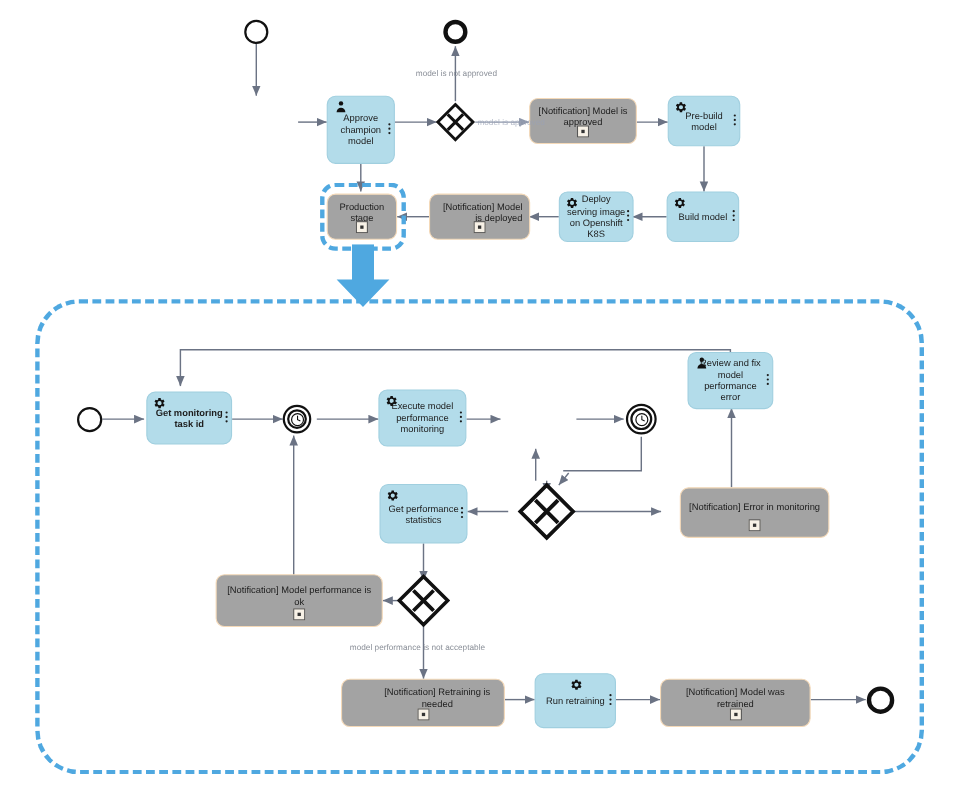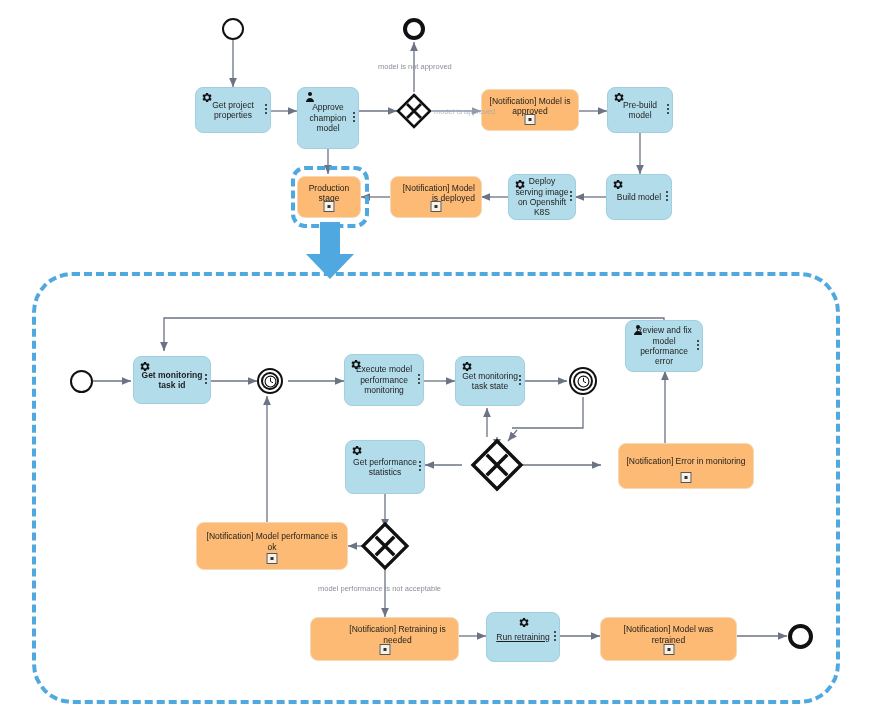--- a/index.html
+++ b/index.html
@@ -34,21 +34,21 @@
     font-size: 8.5px;
     color: #1d1d1d;
     line-height: 1.22;
     padding: 2px 6px;
   }
   .task {
     background: #b3dcea;
     border: 1px solid #a0cfdf;
   }
   .notification {
-    background: #fdba74;
+    background: #a3a3a3;
     border: 1px solid #f4d9b8;
   }
   .node .label {
     position: relative;
     z-index: 2;
     width: 100%;
     white-space: normal;
   }
   
   .gear-icon {
@@ -225,33 +225,20 @@
       <path d="M583,397 L583,428 L512,428"></path>
     </g>
     <g stroke="#6b7384" stroke-width="1.3" fill="none" marker-end="url(#arrow)">
       <path d="M164,344 L164,351"></path>
       <path d="M517,430 L508,441"></path>
     </g>
   </svg>
 
   <div class="event start-event" style="left:222px; top:18px; width:22px; height:22px;"></div>
 
-  <div class="node task" style="left:195px; top:87px; width:76px; height:46px;">
-    <span class="gear-icon">
-      <svg viewBox="0 0 24 24" width="13" height="13">
-          <path fill="#111" d="M19.4 13a7.6 7.6 0 000-2l2-1.6-2-3.4-2.4 1a7.5 7.5 0 00-1.7-1l-.4-2.5h-3.9l-.4 2.6a7.5 7.5 0 00-1.7 1l-2.4-1-2 3.3L6.6 11a7.6 7.6 0 000 2l-2 1.6 2 3.4 2.4-1c.5.4 1.1.8 1.7 1l.4 2.5h3.9l.4-2.6c.6-.2 1.2-.6 1.7-1l2.4 1 2-3.3-2.1-1.6zM13 15.5A3.5 3.5 0 1113 8.5a3.5 3.5 0 010 7z"></path>
-        </svg>
-    </span>
-    <span class="label">Get project properties</span>
-    <span class="dots">
-        <i></i>
-        <i></i>
-        <i></i>
-      </span>
-  </div>
 
   <div class="node task" style="left:297px; top:87px; width:62px; height:62px;">
     <span class="user-icon">
       <svg viewBox="0 0 24 24" width="12" height="14">
           <circle cx="12" cy="6" r="4" fill="#111"></circle>
           <path fill="#111" d="M4 22c0-4.4 3.6-8 8-8s8 3.6 8 8z"></path>
         </svg>
     </span>
     <span class="label">Approve champion model</span>
     <span class="dots">
@@ -378,33 +365,20 @@
         </svg>
     </span>
     <span class="label">Execute model performance monitoring</span>
     <span class="dots">
         <i></i>
         <i></i>
         <i></i>
       </span>
   </div>
 
-  <div class="node task" style="left:455px; top:356px; width:70px; height:50px;">
-    <span class="gear-icon">
-      <svg viewBox="0 0 24 24" width="13" height="13">
-          <path fill="#111" d="M19.4 13a7.6 7.6 0 000-2l2-1.6-2-3.4-2.4 1a7.5 7.5 0 00-1.7-1l-.4-2.5h-3.9l-.4 2.6a7.5 7.5 0 00-1.7 1l-2.4-1-2 3.3L6.6 11a7.6 7.6 0 000 2l-2 1.6 2 3.4 2.4-1c.5.4 1.1.8 1.7 1l.4 2.5h3.9l.4-2.6c.6-.2 1.2-.6 1.7-1l2.4 1 2-3.3-2.1-1.6zM13 15.5A3.5 3.5 0 1113 8.5a3.5 3.5 0 010 7z"></path>
-        </svg>
-    </span>
-    <span class="label">Get monitoring task state</span>
-    <span class="dots">
-        <i></i>
-        <i></i>
-        <i></i>
-      </span>
-  </div>
 
   <div class="event timer-event" style="left:569px; top:367px; width:28px; height:28px;">
     <span class="inner">
       <svg class="clock" viewBox="0 0 24 24">
           <circle cx="12" cy="12" r="10" fill="none" stroke="#111" stroke-width="2"></circle>
           <path d="M12,6 L12,12 L16,14" stroke="#111" stroke-width="1.8" fill="none" stroke-linecap="round"></path>
         </svg>
     </span>
   </div>
 
@@ -467,21 +441,21 @@
 
   <div class="edge-label" style="left:318px; top:584px;">model performance is not acceptable</div>
 
   <div class="node notification" style="left:310px; top:617px; width:149px; height:44px;padding-left:32px;">
     <span class="label" style="margin-bottom:9px;">[Notification] Retraining is needed</span>
     <span class="send-marker">
         <b></b>
       </span>
   </div>
 
-  <div class="node task" style="left:486px; top:612px; width:74px; height:50px;text-decoration:underline;">
+  <div class="node task" style="left:486px; top:612px; width:74px; height:50px;">
     <span class="gear-icon" style="left:50%; margin-left:-6px;">
       <svg viewBox="0 0 24 24" width="13" height="13">
           <path fill="#111" d="M19.4 13a7.6 7.6 0 000-2l2-1.6-2-3.4-2.4 1a7.5 7.5 0 00-1.7-1l-.4-2.5h-3.9l-.4 2.6a7.5 7.5 0 00-1.7 1l-2.4-1-2 3.3L6.6 11a7.6 7.6 0 000 2l-2 1.6 2 3.4 2.4-1c.5.4 1.1.8 1.7 1l.4 2.5h3.9l.4-2.6c.6-.2 1.2-.6 1.7-1l2.4 1 2-3.3-2.1-1.6zM13 15.5A3.5 3.5 0 1113 8.5a3.5 3.5 0 010 7z"></path>
         </svg>
     </span>
     <span class="label">Run retraining</span>
     <span class="dots">
         <i></i>
         <i></i>
         <i></i>

